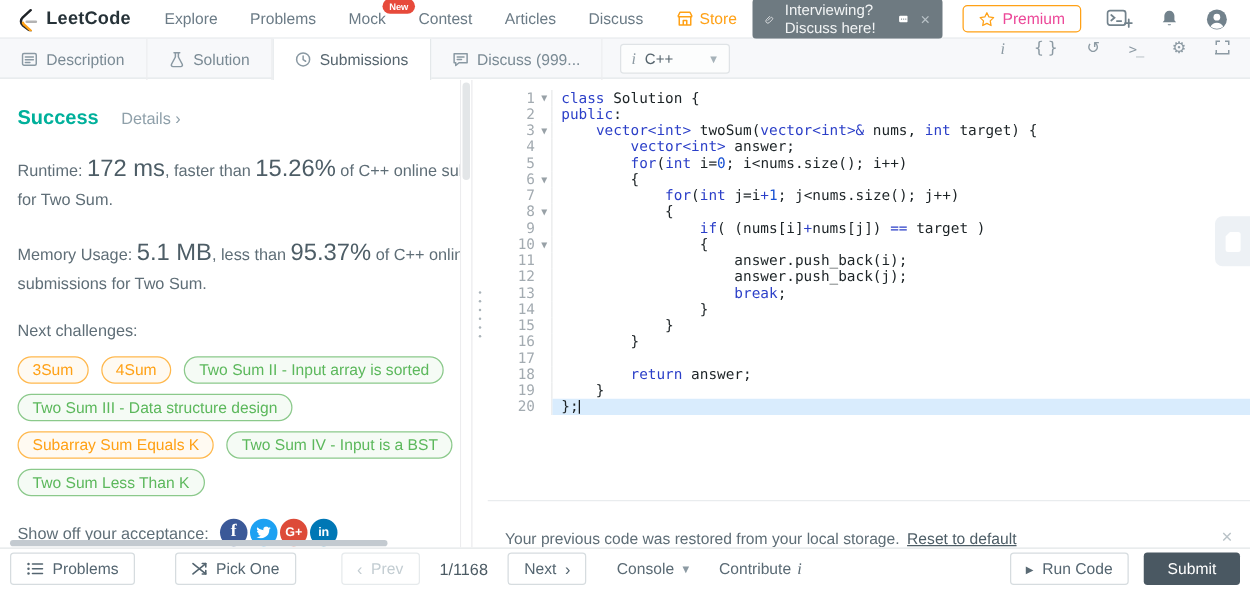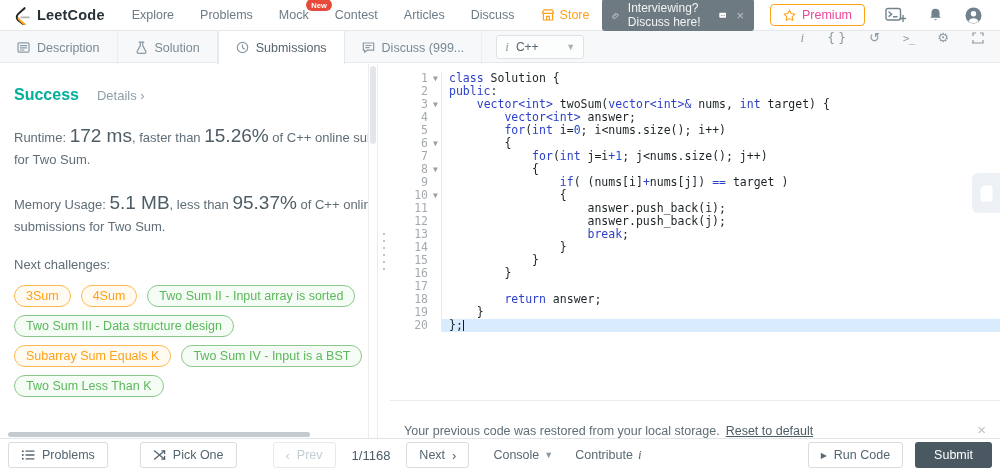--- a/index.html
+++ b/index.html
@@ -243,20 +243,33 @@
       <div class="next-label">Next challenges:</div>
       <div class="pills">
           <span class="pill orange">3Sum</span>
           <span class="pill orange">4Sum</span>
           <span class="pill green">Two Sum II - Input array is sorted</span>
           <span class="pill green">Two Sum III - Data structure design</span>
           <span class="pill orange">Subarray Sum Equals K</span>
           <span class="pill green">Two Sum IV - Input is a BST</span>
           <span class="pill green">Two Sum Less Than K</span>
         </div>
+      <div class="share-row">
+        <span>Show off your acceptance:</span>
+        <span id="social-icons" style="display:flex">
+            <span class="soc" style="background: rgb(59, 89, 152); font-family: &quot;Liberation Serif&quot;, serif; font-size: 14px;">f</span>
+            <span class="soc" style="background: rgb(29, 161, 242);">
+              <svg width="12" height="10" viewBox="0 0 16 13">
+                <path d="M15.5 1.7c-.6.3-1.2.4-1.8.5A3.1 3.1 0 0015.1.5c-.6.4-1.3.6-2 .8A3.1 3.1 0 007.7 4.1 8.9 8.9 0 011.2.8a3.1 3.1 0 001 4.2c-.5 0-1-.2-1.4-.4 0 1.5 1 2.7 2.5 3-.5.2-1 .2-1.4.1a3.1 3.1 0 002.9 2.2A6.3 6.3 0 01.2 11.2a8.9 8.9 0 0013.7-7.9c.6-.4 1.2-1 1.6-1.6z" fill="#fff"></path>
+              </svg>
+            </span>
+            <span class="soc" style="background: rgb(221, 75, 57);">G+</span>
+            <span class="soc" style="background: rgb(0, 119, 181);">in</span>
+          </span>
+      </div>
 
     </div>
     <div class="hscroll-track">
       <div class="hscroll-thumb"></div>
     </div>
   </div>
 
   <div class="vscroll">
     <div class="thumb"></div>
   </div>

